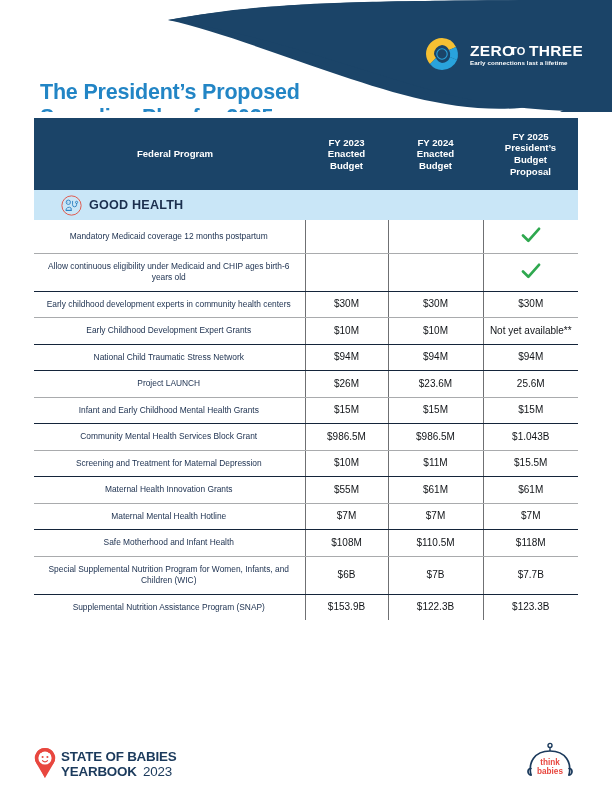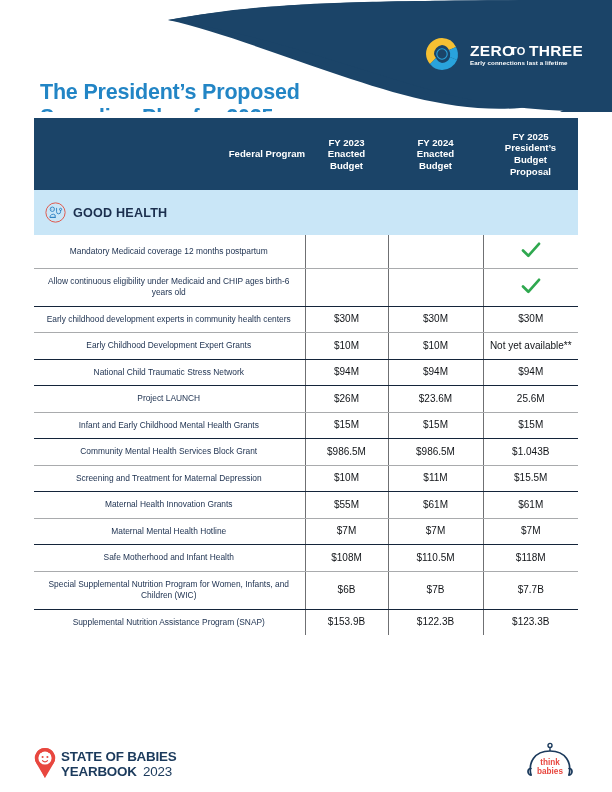--- a/index.html
+++ b/index.html
@@ -70,32 +70,32 @@
     background: #1b4468;
     color: #ffffff;
     font-size: 9.6px;
     font-weight: bold;
     line-height: 11.6px;
     padding: 0;
     height: 72px;
     vertical-align: middle;
   }
   th.head-program {
-    text-align: right;
+    text-align: center;
     padding-left: 11px !important;
   }
   th.head-num {
     text-align: center;
   }
   .head-num span { display: block; }
 
   tr.section-row td {
     background: #c9e6f7;
-    height: 45px;
-    padding: 0 0 0 11px;
+    height: 30px;
+    padding: 0 0 0 27px;
     vertical-align: middle;
   }
   .section-inner {
     display: flex;
     align-items: center;
     gap: 7px;
   }
   .section-label {
     color: #1b2f4e;
     font-size: 12.6px;

